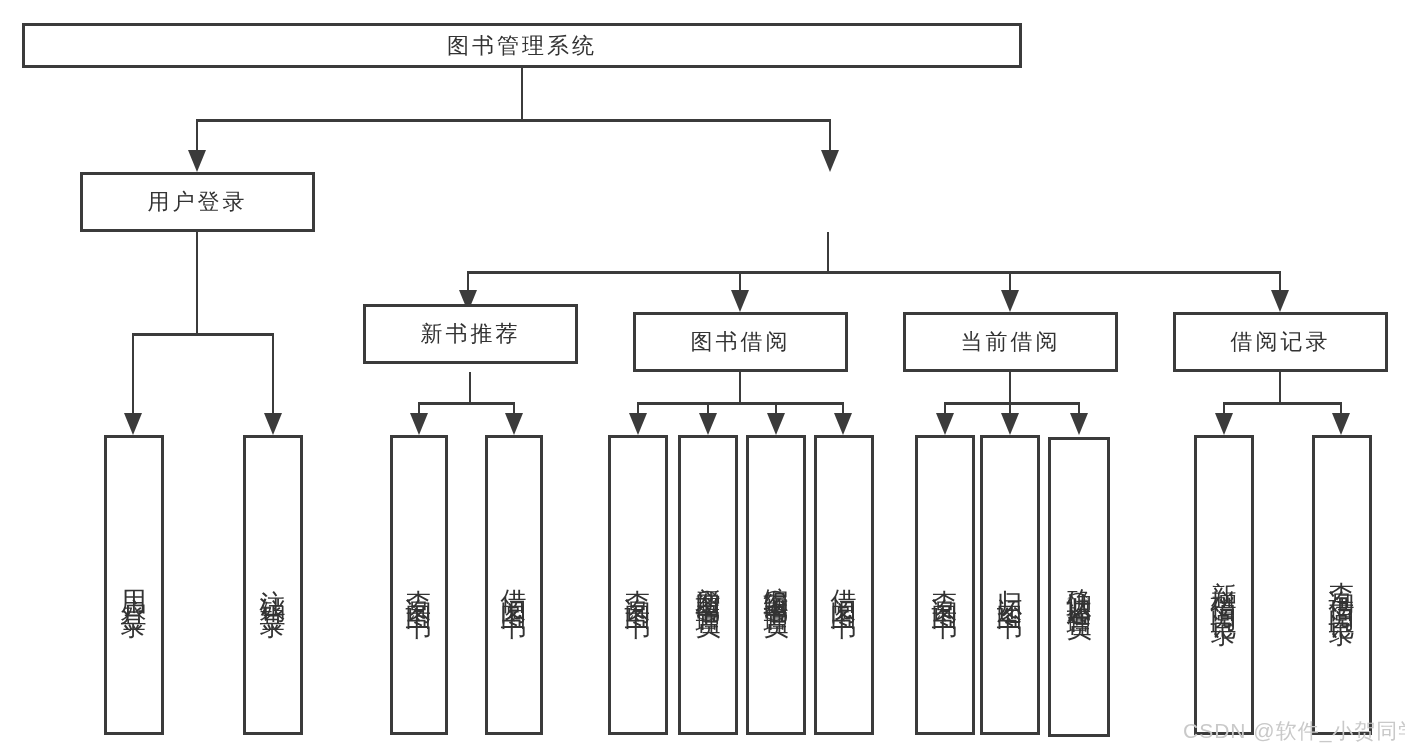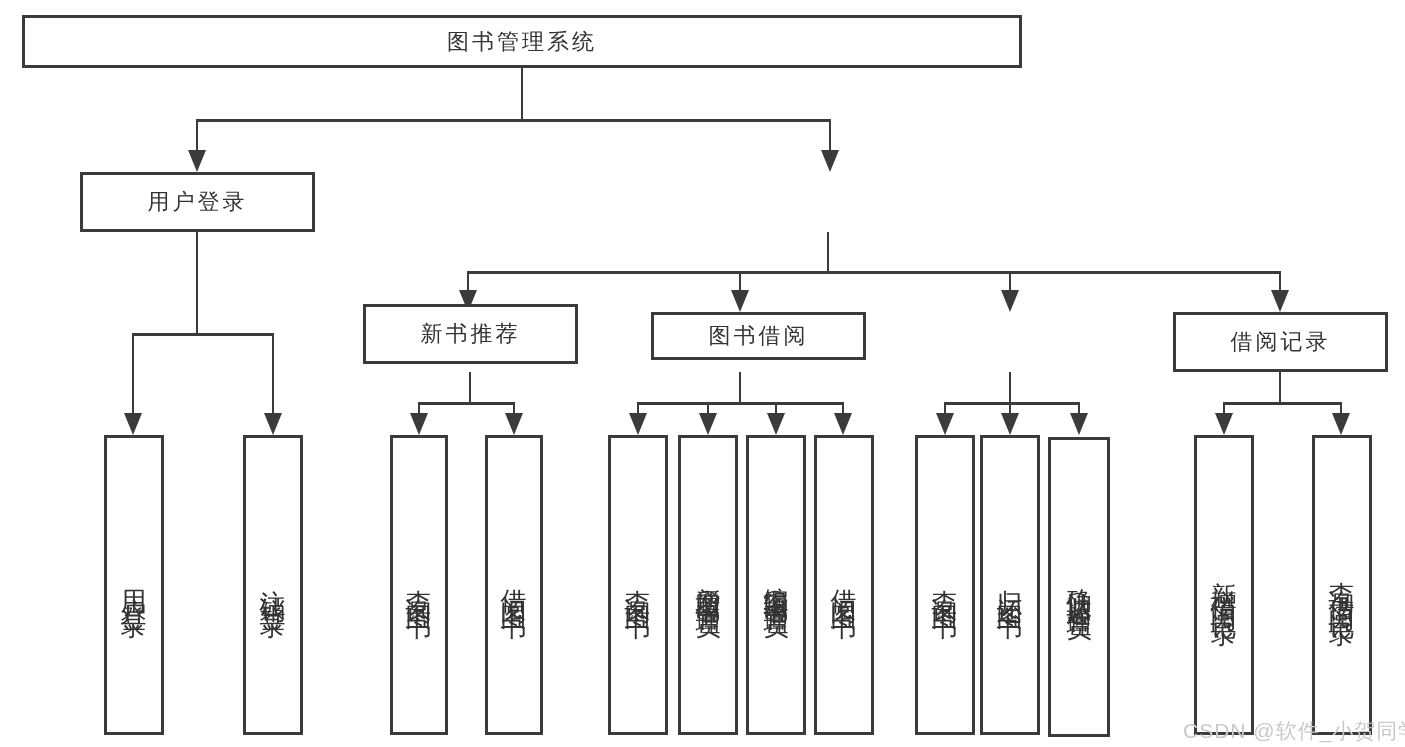--- a/index.html
+++ b/index.html
@@ -55,21 +55,21 @@
     color:var(--wm);
     letter-spacing:1px;
     white-space:nowrap;
   }
 </style>
 </head>
 <body>
 
 <div class="stage">
 
-  <div class="node h-node" style="left:22px;top:15px;width:1000px;height:53px">
+  <div class="node h-node" style="left:22px;top:23px;width:1000px;height:45px">
     <span>图书管理系统</span>
   </div>
 
   <div class="vline" style="left:521px;top:68px;height:53px"></div>
   <div class="hline" style="left:196px;top:119px;width:635px"></div>
   <div class="vline" style="left:196px;top:119px;height:34px"></div>
   <div class="arrow" style="left:188px;top:150px"></div>
   <div class="vline" style="left:829px;top:119px;height:34px"></div>
   <div class="arrow" style="left:821px;top:150px"></div>
 
@@ -91,22 +91,25 @@
   <div class="vline" style="left:739px;top:271px;height:22px"></div>
   <div class="arrow" style="left:731px;top:290px"></div>
   <div class="vline" style="left:1009px;top:271px;height:22px"></div>
   <div class="arrow" style="left:1001px;top:290px"></div>
   <div class="vline" style="left:1279px;top:271px;height:22px"></div>
   <div class="arrow" style="left:1271px;top:290px"></div>
 
   <div class="node h-node" style="left:363px;top:304px;width:215px;height:60px">
     <span>新书推荐</span>
   </div>
-  <div class="node h-node" style="left:651px;top:312px;width:215px;height:48px">
+  <div class="node h-node" style="left:633px;top:312px;width:215px;height:60px">
     <span>图书借阅</span>
+  </div>
+  <div class="node h-node" style="left:903px;top:312px;width:215px;height:60px">
+    <span>当前借阅</span>
   </div>
   <div class="node h-node" style="left:1173px;top:312px;width:215px;height:60px">
     <span>借阅记录</span>
   </div>
 
   <div class="vline" style="left:469px;top:372px;height:33px"></div>
   <div class="hline" style="left:418px;top:402px;width:97px"></div>
   <div class="vline" style="left:418px;top:402px;height:14px"></div>
   <div class="arrow" style="left:410px;top:413px"></div>
   <div class="vline" style="left:513px;top:402px;height:14px"></div>

